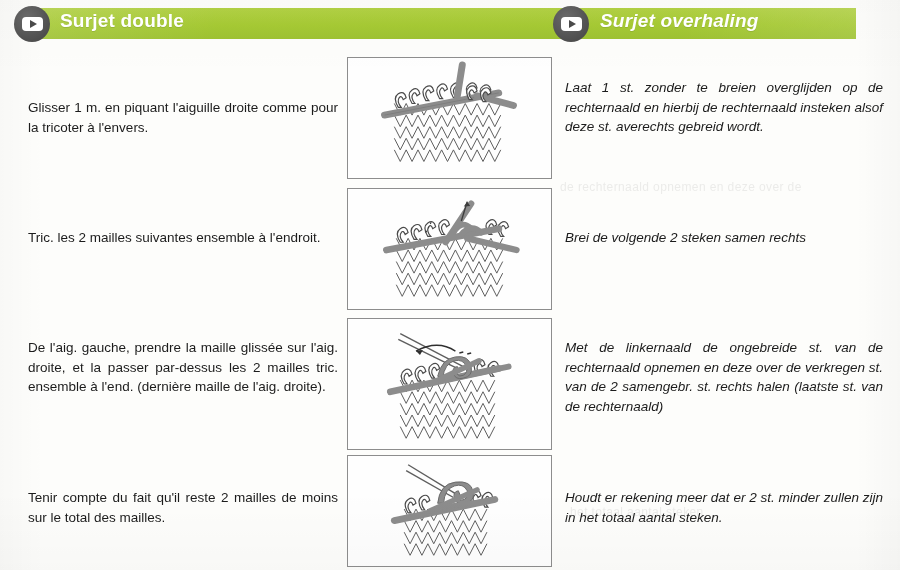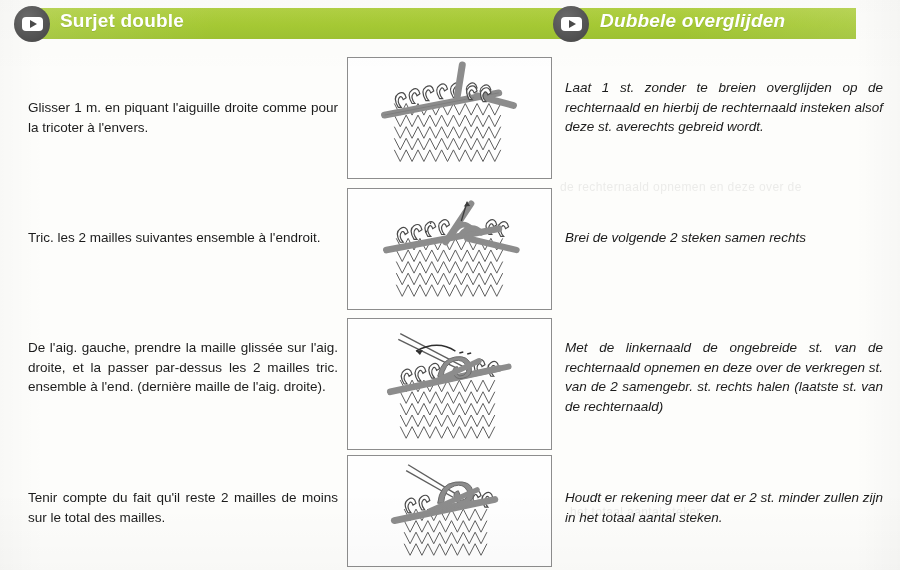--- a/index.html
+++ b/index.html
@@ -146,21 +146,21 @@
     <span class="tri"></span>
   </span>
 </div>
 <div class="band-title" id="title-left">Surjet double</div>
 
 <div class="vid-badge" id="badge-right">
   <span class="plate">
     <span class="tri"></span>
   </span>
 </div>
-<div class="band-title" id="title-right">Dubbele overglijden</div>
+<div class="band-title" id="title-right">Surjet overhaling</div>
 
 <div class="col-fr" style="top:98px;">Glisser 1 m. en piquant l'aiguille droite comme pour la tricoter à l'envers.</div>
 
 <div class="panel" style="top:57px; height:122px;">
   <div class="inner">
     <svg viewBox="0 0 200 118" preserveAspectRatio="none">
       <defs>
         <g id="vrow1">
           <path d="M0 0 L6 11 L12 0" fill="none" stroke="#4d4d4d" stroke-width="1.1"></path>
           <path d="M0 0 L6 11 L12 0" fill="none" stroke="#4d4d4d" stroke-width="1.1" transform="translate(12,0)"></path>

